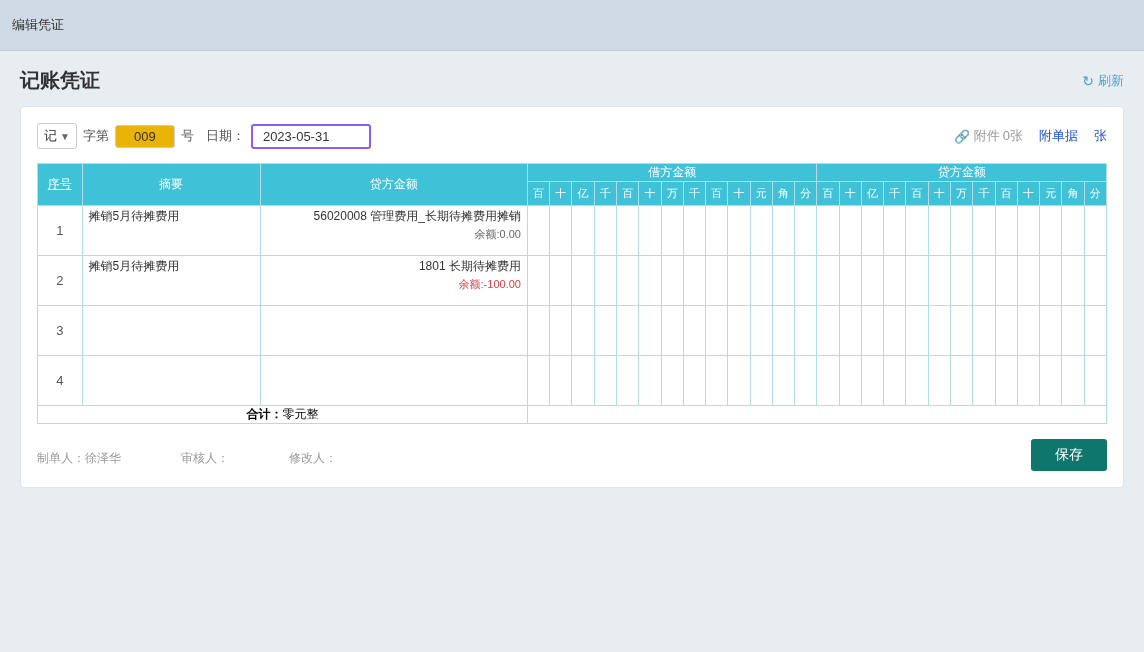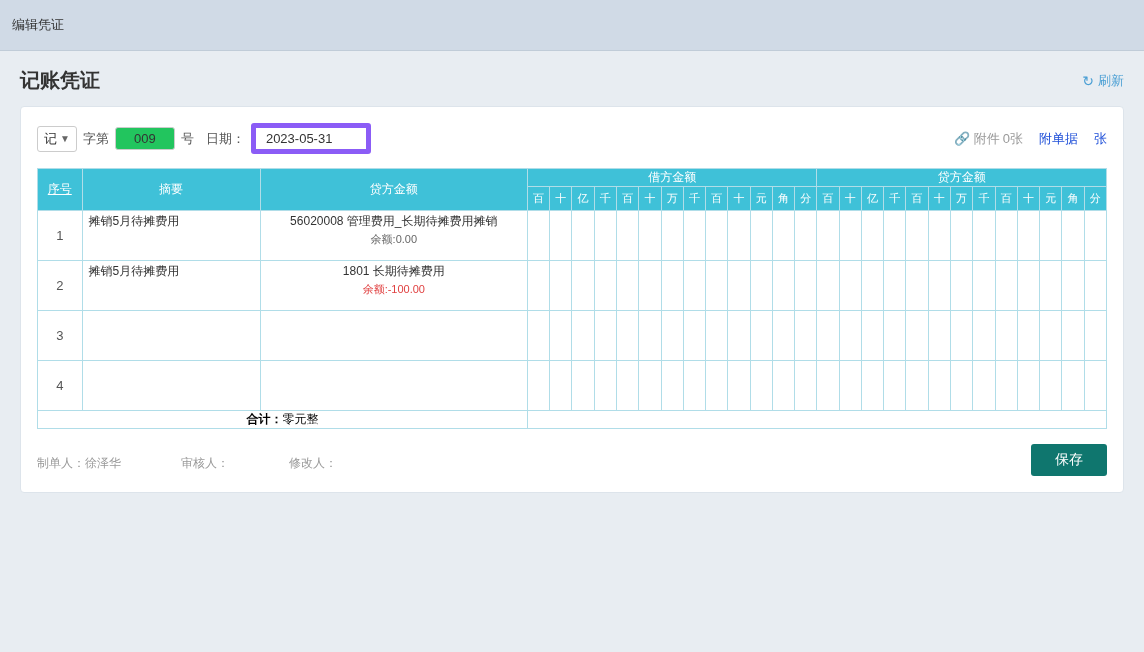--- a/index.html
+++ b/index.html
@@ -90,26 +90,26 @@
       margin-left: 3px;
       font-size: 10px;
       color: #666;
     }
     .input-field {
       border: 1px solid #ccc;
       border-radius: 3px;
       padding: 3px 8px;
       font-size: 13px;
       color: #333;
-      background: #22c55e;
+      background: #eab308;
       width: 60px;
       text-align: center;
     }
     .input-date {
-      border: 5px solid #8b5cf6;
+      border: 2px solid #8b5cf6;
       border-radius: 3px;
       padding: 3px 10px;
       font-size: 13px;
       color: #333;
       background: #fff;
       width: 120px;
     }
     .attachment-area {
       display: flex;
       align-items: center;
@@ -167,21 +167,21 @@
       font-size: 13px;
     }
     .data-row td.summary-cell {
       text-align: left;
       padding: 2px 6px;
       font-size: 12px;
       color: #333;
       vertical-align: top;
     }
     .data-row td.account-cell {
-      text-align: center;
+      text-align: right;
       padding: 2px 6px;
       font-size: 12px;
       color: #333;
       vertical-align: top;
     }
     .account-code {
       color: #333;
       font-size: 12px;
     }
     .balance-text {

